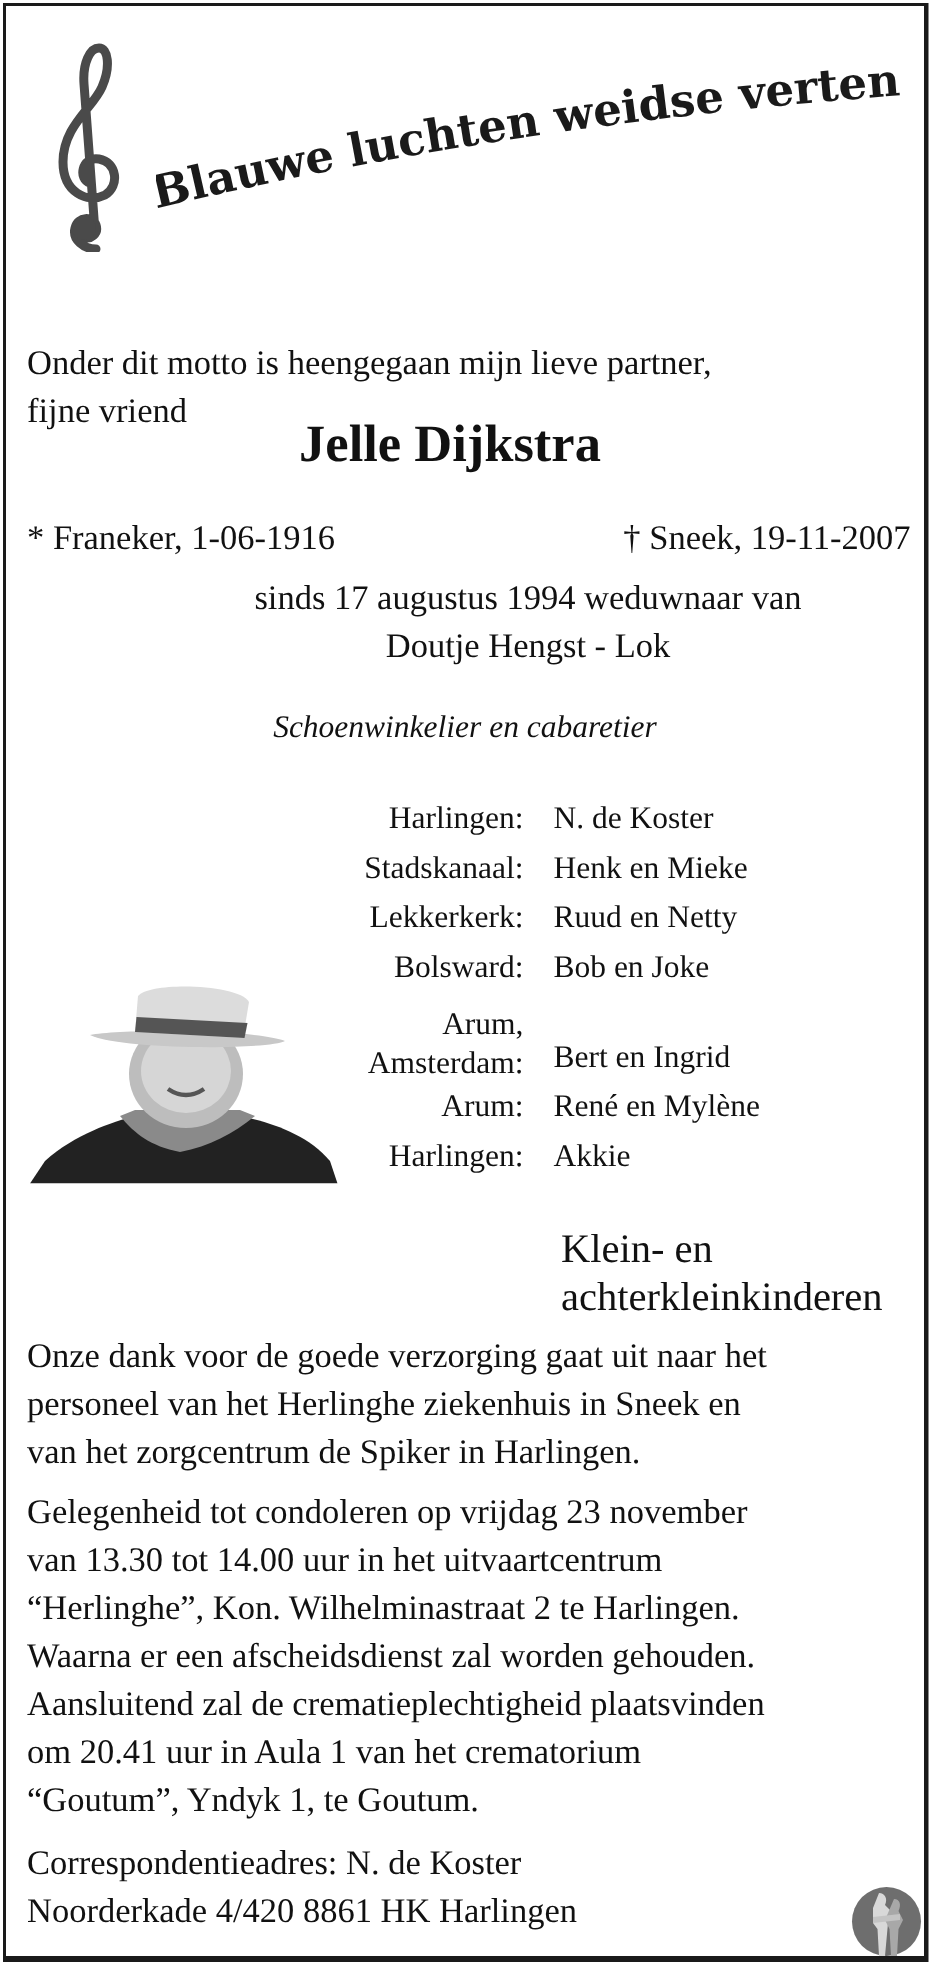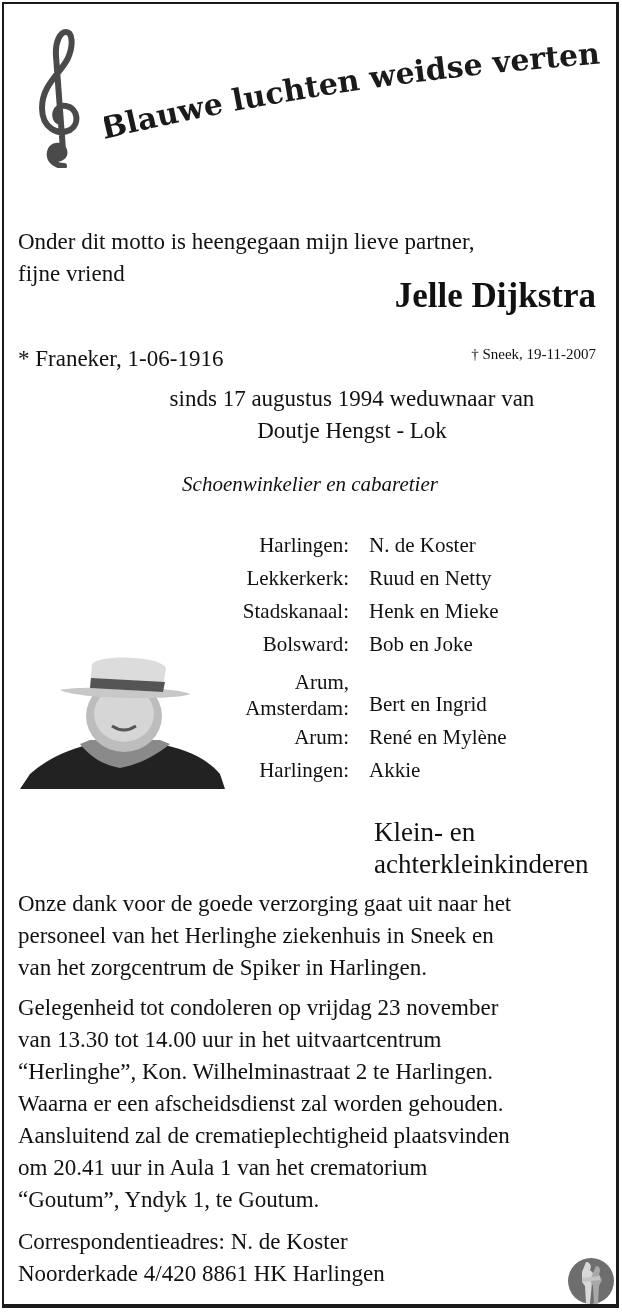--- a/index.html
+++ b/index.html
@@ -13,23 +13,23 @@
     .clef { position: absolute; left: 30px; top: 24px; width: 52px; height: 140px; }
     .motto {
       position: absolute; left: 100px; top: 40px; width: 500px; height: 110px;
     }
     .motto svg text {
       font-family: "DejaVu Serif", "Liberation Serif", serif; font-weight: bold; fill: #1a1a1a;
     }
     .abs { position: absolute; white-space: nowrap; }
     .body-text { font-size: 23px; line-height: 32px; }
     .intro { left: 14px; top: 190px; margin-top: 32px; }
-    .name { left: 0; width: 592px; top: 272px; text-align: right; font-size: 35px; font-weight: bold; }
+    .name { left: 0; width: 592px; top: 272px; text-align: center; font-size: 35px; font-weight: bold; }
     .born { left: 14px; top: 342px; font-size: 23px; }
-    .died { right: 20px; top: 342px; font-size: 15px; }
+    .died { right: 9px; top: 342px; font-size: 23px; }
     .widower { left: 0; width: 612px; top: 379px; text-align: center; font-size: 23px; line-height: 32px; padding-left: 42px; }
     .occupation { left: 0; width: 612px; top: 468px; text-align: center; font-size: 21px; font-style: italic; }
     .relatives { position: absolute; left: 205px; top: 525px; }
     .rel-row { display: flex; font-size: 21px; line-height: 33px; }
     .rel-place { width: 140px; text-align: right; padding-right: 20px; }
     .rel-names { text-align: right; }
     .rel-row.tall .rel-place { line-height: 26px; padding-top: 2px; }
     .rel-row.tall { align-items: flex-end; height: 60px; }
     .grandchildren { position: absolute; left: 370px; top: 812px; font-size: 27px; line-height: 32px; }
     .photo { position: absolute; left: 16px; top: 640px; width: 210px; height: 145px; }
@@ -86,26 +86,26 @@
     <path d="M72 20 C 80 10 140 12 146 24 L 142 48 L 70 44 Z" fill="#dcdcdc"></path>
     <path d="M71 34 L 145 38 L 143 48 L 70 44 Z" fill="#555"></path>
   </svg>
 
   <div class="relatives serif">
     <div class="rel-row">
       <div class="rel-place">Harlingen:</div>
       <div class="rel-names">N. de Koster</div>
     </div>
     <div class="rel-row">
+      <div class="rel-place">Stadskanaal:</div>
+      <div class="rel-names">Henk en Mieke</div>
+    </div>
+    <div class="rel-row">
       <div class="rel-place">Lekkerkerk:</div>
       <div class="rel-names">Ruud en Netty</div>
-    </div>
-    <div class="rel-row">
-      <div class="rel-place">Stadskanaal:</div>
-      <div class="rel-names">Henk en Mieke</div>
     </div>
     <div class="rel-row">
       <div class="rel-place">Bolsward:</div>
       <div class="rel-names">Bob en Joke</div>
     </div>
     <div class="rel-row tall">
       <div class="rel-place">
         <div>Arum,</div>
         <div>Amsterdam:</div>
       </div>

